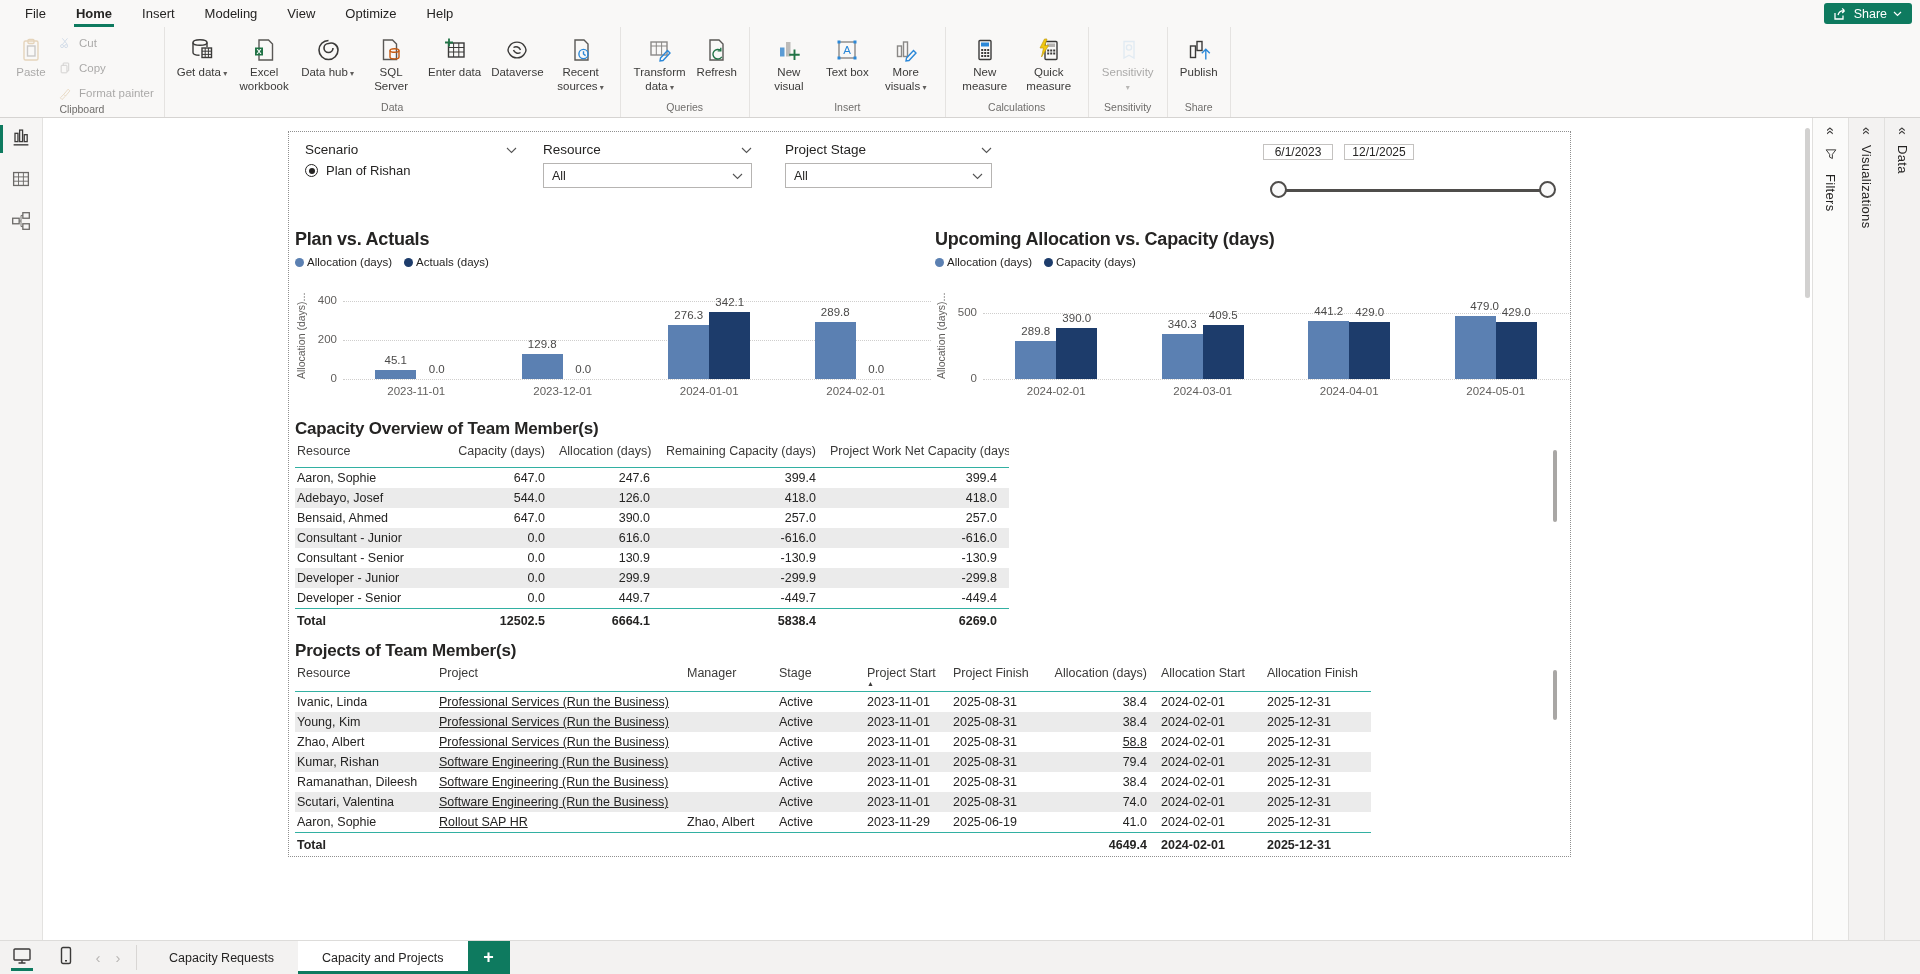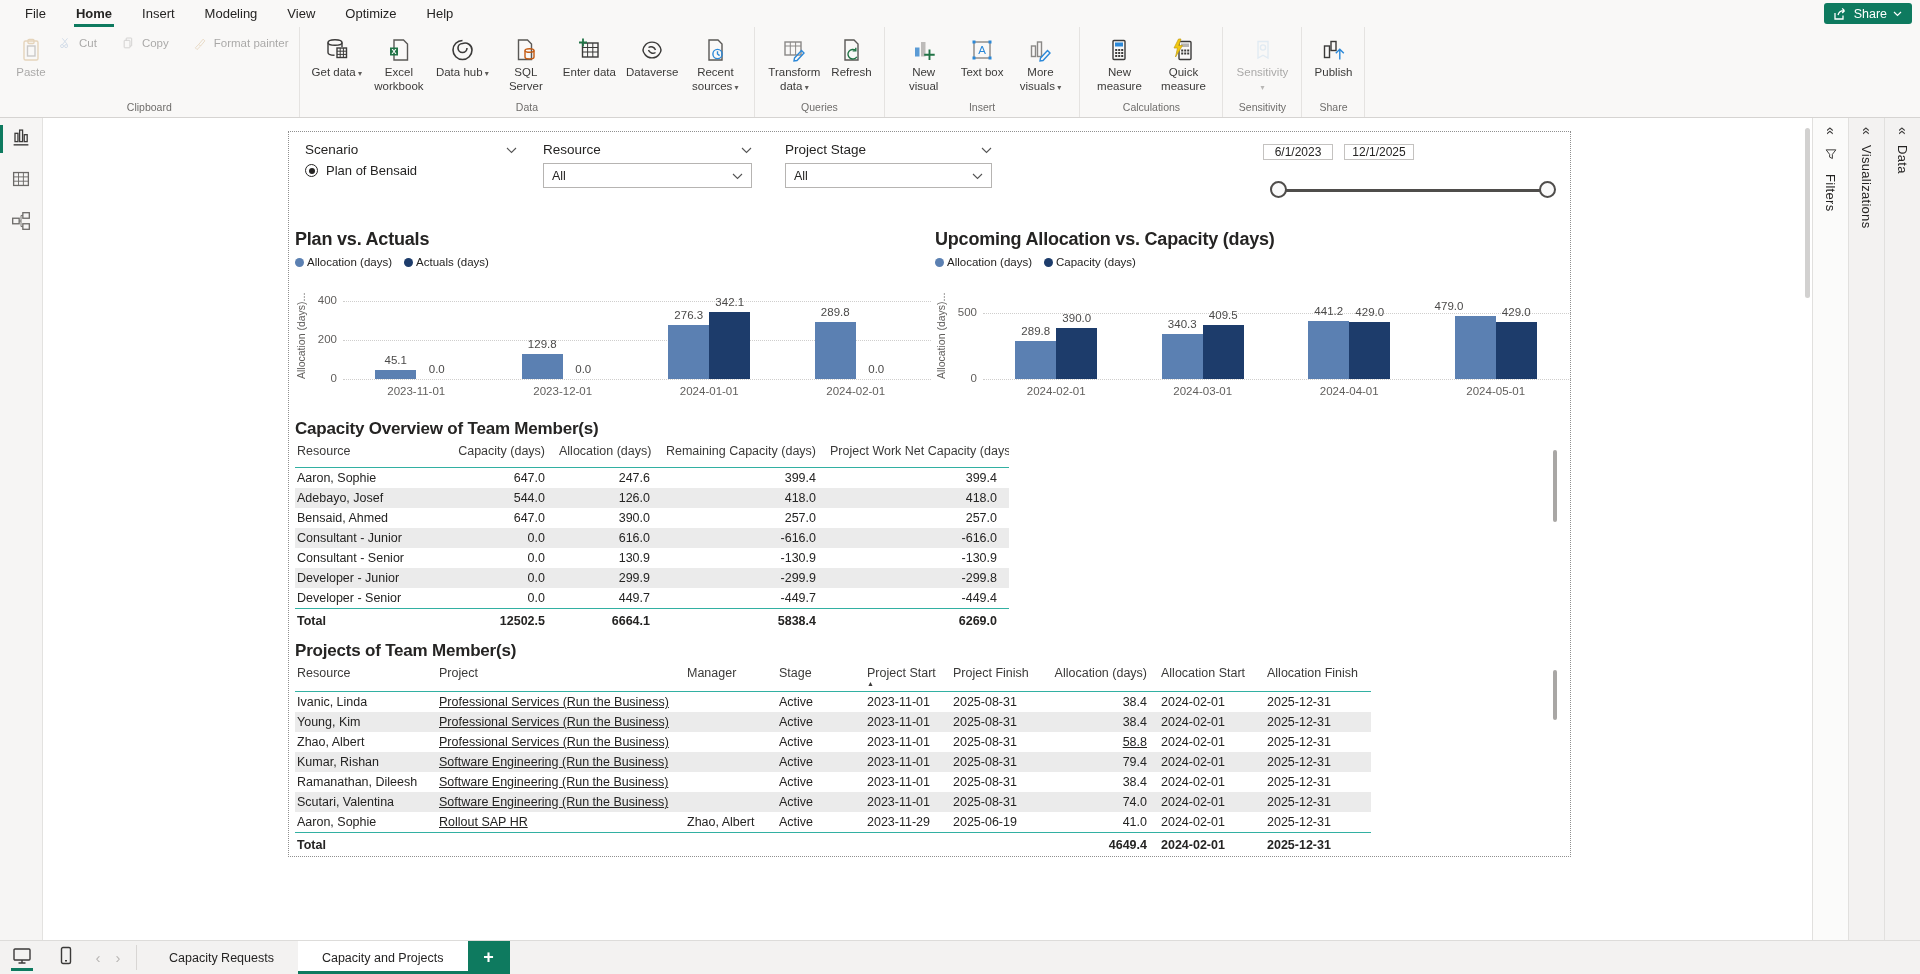--- a/index.html
+++ b/index.html
@@ -19,21 +19,21 @@
 
 
 .ribbon{position:absolute;top:27px;left:0;right:0;height:91px;background:#f9f8f7;border-bottom:1px solid #d6d4d2}
 #ribbon-groups{display:flex;height:100%}
 .rib-group{height:100%;border-right:1px solid #e5e3e1;display:flex;flex-direction:column;padding:0 4px}
 .rib-btns{flex:1;display:flex;align-items:flex-start;padding:5px 4px 0;gap:2px}
 .rib-glabel{height:17px;text-align:center;font-size:10.5px;color:#6f6d6b;line-height:15px}
 .rib-btn{display:flex;flex-direction:column;align-items:center;text-align:center;font-size:11.5px;color:var(--txt2);padding:2px 4px;min-width:46px;max-width:62px;line-height:1.18;border-radius:2px}
 .rib-btn .ic{height:32px;display:flex;align-items:center;justify-content:center}
 .rib-btn.disabled{opacity:.42}
-.rib-stack{display:flex;gap:20px;padding-top:3px}
+.rib-stack{display:flex;flex-direction:column;gap:8px;padding-top:3px}
 .rib-btn.small{flex-direction:row;gap:6px;min-width:0;max-width:none;padding:0 2px;font-size:11.5px;align-items:center}
 .rib-btn.small .ic{height:17px}
 .chev-sm{font-size:8px;color:var(--txt3)}
 
 
 .viewbar{position:absolute;left:0;top:118px;bottom:34px;width:43px;background:#f6f5f4;border-right:1px solid #e3e2e0}
 .view-ic{position:relative;width:100%;height:42px;display:flex;align-items:center;justify-content:center}
 .view-ic.active::before{content:"";position:absolute;left:0;top:7px;height:28px;width:3px;background:var(--green)}
 
 
@@ -420,21 +420,21 @@
     <div class="page">
 
       <div class="slicer-head" style="left:16px;top:8px;width:212px">
         <span class="slicer-title">Scenario</span>
         <span class="schev"><svg width="11" height="7" viewBox="0 0 11 7" fill="none" stroke="#555" stroke-width="1.1">
               <path d="M1 1 L5.5 5.5 L10 1"></path>
             </svg></span>
       </div>
       <div class="radio-row" style="left:16px;top:31px">
         <span class="radio"></span>
-        <span>Plan of Bensaid</span>
+        <span>Plan of Rishan</span>
       </div>
 
       <div class="slicer-head" style="left:254px;top:8px;width:209px">
         <span class="slicer-title">Resource</span>
         <span class="schev"><svg width="11" height="7" viewBox="0 0 11 7" fill="none" stroke="#555" stroke-width="1.1">
               <path d="M1 1 L5.5 5.5 L10 1"></path>
             </svg></span>
       </div>
       <div class="dd" style="left:254px;top:31px;width:209px">
         <span>All</span>
@@ -527,21 +527,21 @@
           <div class="vlab" style="left: 215.25px; top: 89.0804px;">340.3</div>
           <div class="bar" style="left: 267.75px; top: 95.946px; height: 54.054px; background: rgb(29, 60, 107);"></div>
           <div class="vlab" style="left: 256.25px; top: 79.946px;">409.5</div>
           <div class="xlab" style="left: 202.75px; top: 156px;">2024-03-01</div>
           <div class="bar" style="left: 373.25px; top: 91.7616px; height: 58.2384px; background: rgb(91, 128, 178);"></div>
           <div class="vlab" style="left: 361.75px; top: 75.7616px;">441.2</div>
           <div class="bar" style="left: 414.25px; top: 93.372px; height: 56.628px; background: rgb(29, 60, 107);"></div>
           <div class="vlab" style="left: 402.75px; top: 77.372px;">429.0</div>
           <div class="xlab" style="left: 349.25px; top: 156px;">2024-04-01</div>
           <div class="bar" style="left: 519.75px; top: 86.772px; height: 63.228px; background: rgb(91, 128, 178);"></div>
-          <div class="vlab" style="left: 482px; top: 70.772px;">479.0</div>
+          <div class="vlab" style="left: 500px; top: 70.772px; text-align: right;">479.0</div>
           <div class="bar" style="left: 560.75px; top: 93.372px; height: 56.628px; background: rgb(29, 60, 107);"></div>
           <div class="vlab" style="left: 549.25px; top: 77.372px;">429.0</div>
           <div class="xlab" style="left: 495.75px; top: 156px;">2024-05-01</div>
         </div>
 
       <div class="t-title" style="left:6px;top:287px">Capacity Overview of Team Member(s)</div>
       <div class="tablevis" id="capacity-table" style="left:6px;top:312px;width:714px">
           <div class="trow thead" style="height: 24px;">
             <div class="tcell" style="width: 152px;">
               <span>Resource</span>

